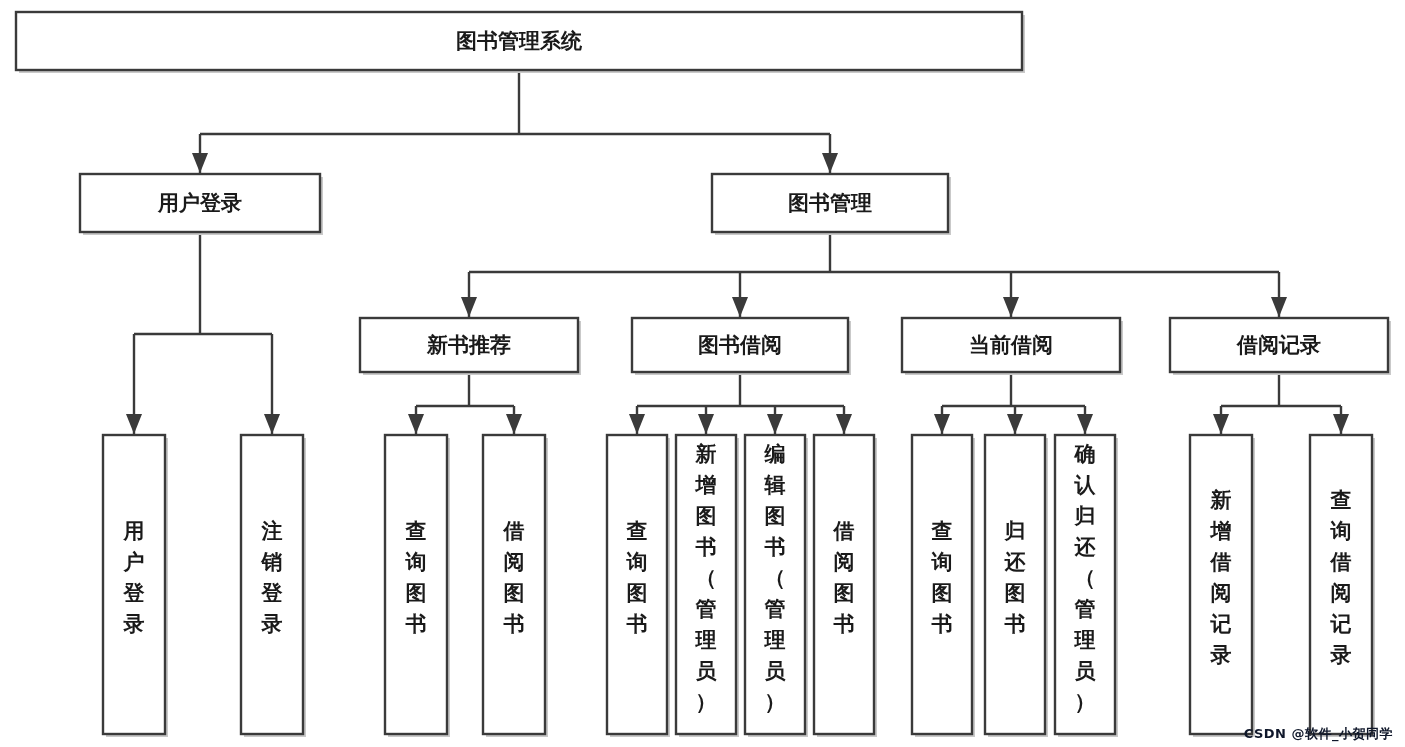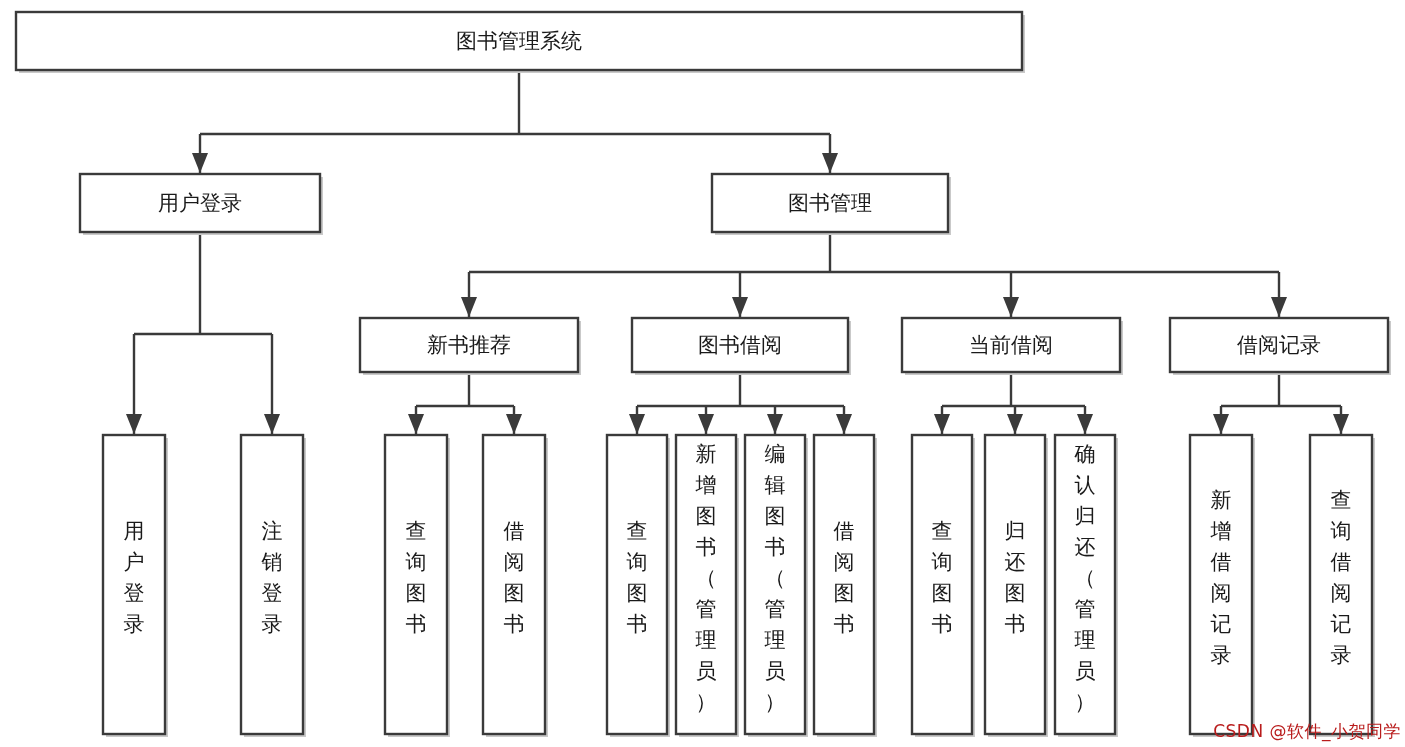--- a/index.html
+++ b/index.html
@@ -12,20 +12,21 @@
     width: 1405px;
     height: 747px;
     overflow: hidden;
     font-family: "DejaVu Sans", "Liberation Sans", sans-serif;
   }
   #diagram-root {
     position: relative;
     width: 1405px;
     height: 747px;
     background: #ffffff;
+    font-weight: bold;
   }
   #diagram-svg {
     position: absolute;
     top: 0;
     left: 0;
     width: 1405px;
     height: 747px;
   }
   .node-box {
     fill: #ffffff;
@@ -54,25 +55,25 @@
     dominant-baseline: middle;
   }
   .node-label-vertical {
     fill: #1a1a1a;
     font-family: "DejaVu Sans", "Liberation Sans", sans-serif;
     font-size: 21px;
     text-anchor: middle;
   }
   .watermark-text {
     position: absolute;
-    right: 4px;
+    right: 12px;
     bottom: 4px;
     font-family: "DejaVu Sans", "Liberation Sans", sans-serif;
-    font-size: 17px;
-    color: #b91c1c;
+    font-size: 13px;
+    color: #0f172a;
     white-space: nowrap;
     letter-spacing: 0.5px;
     user-select: none;
   }
 </style>
 </head>
 <body>
 
 <div id="diagram-root">
   <svg id="diagram-svg" viewBox="0 0 1405 747">

